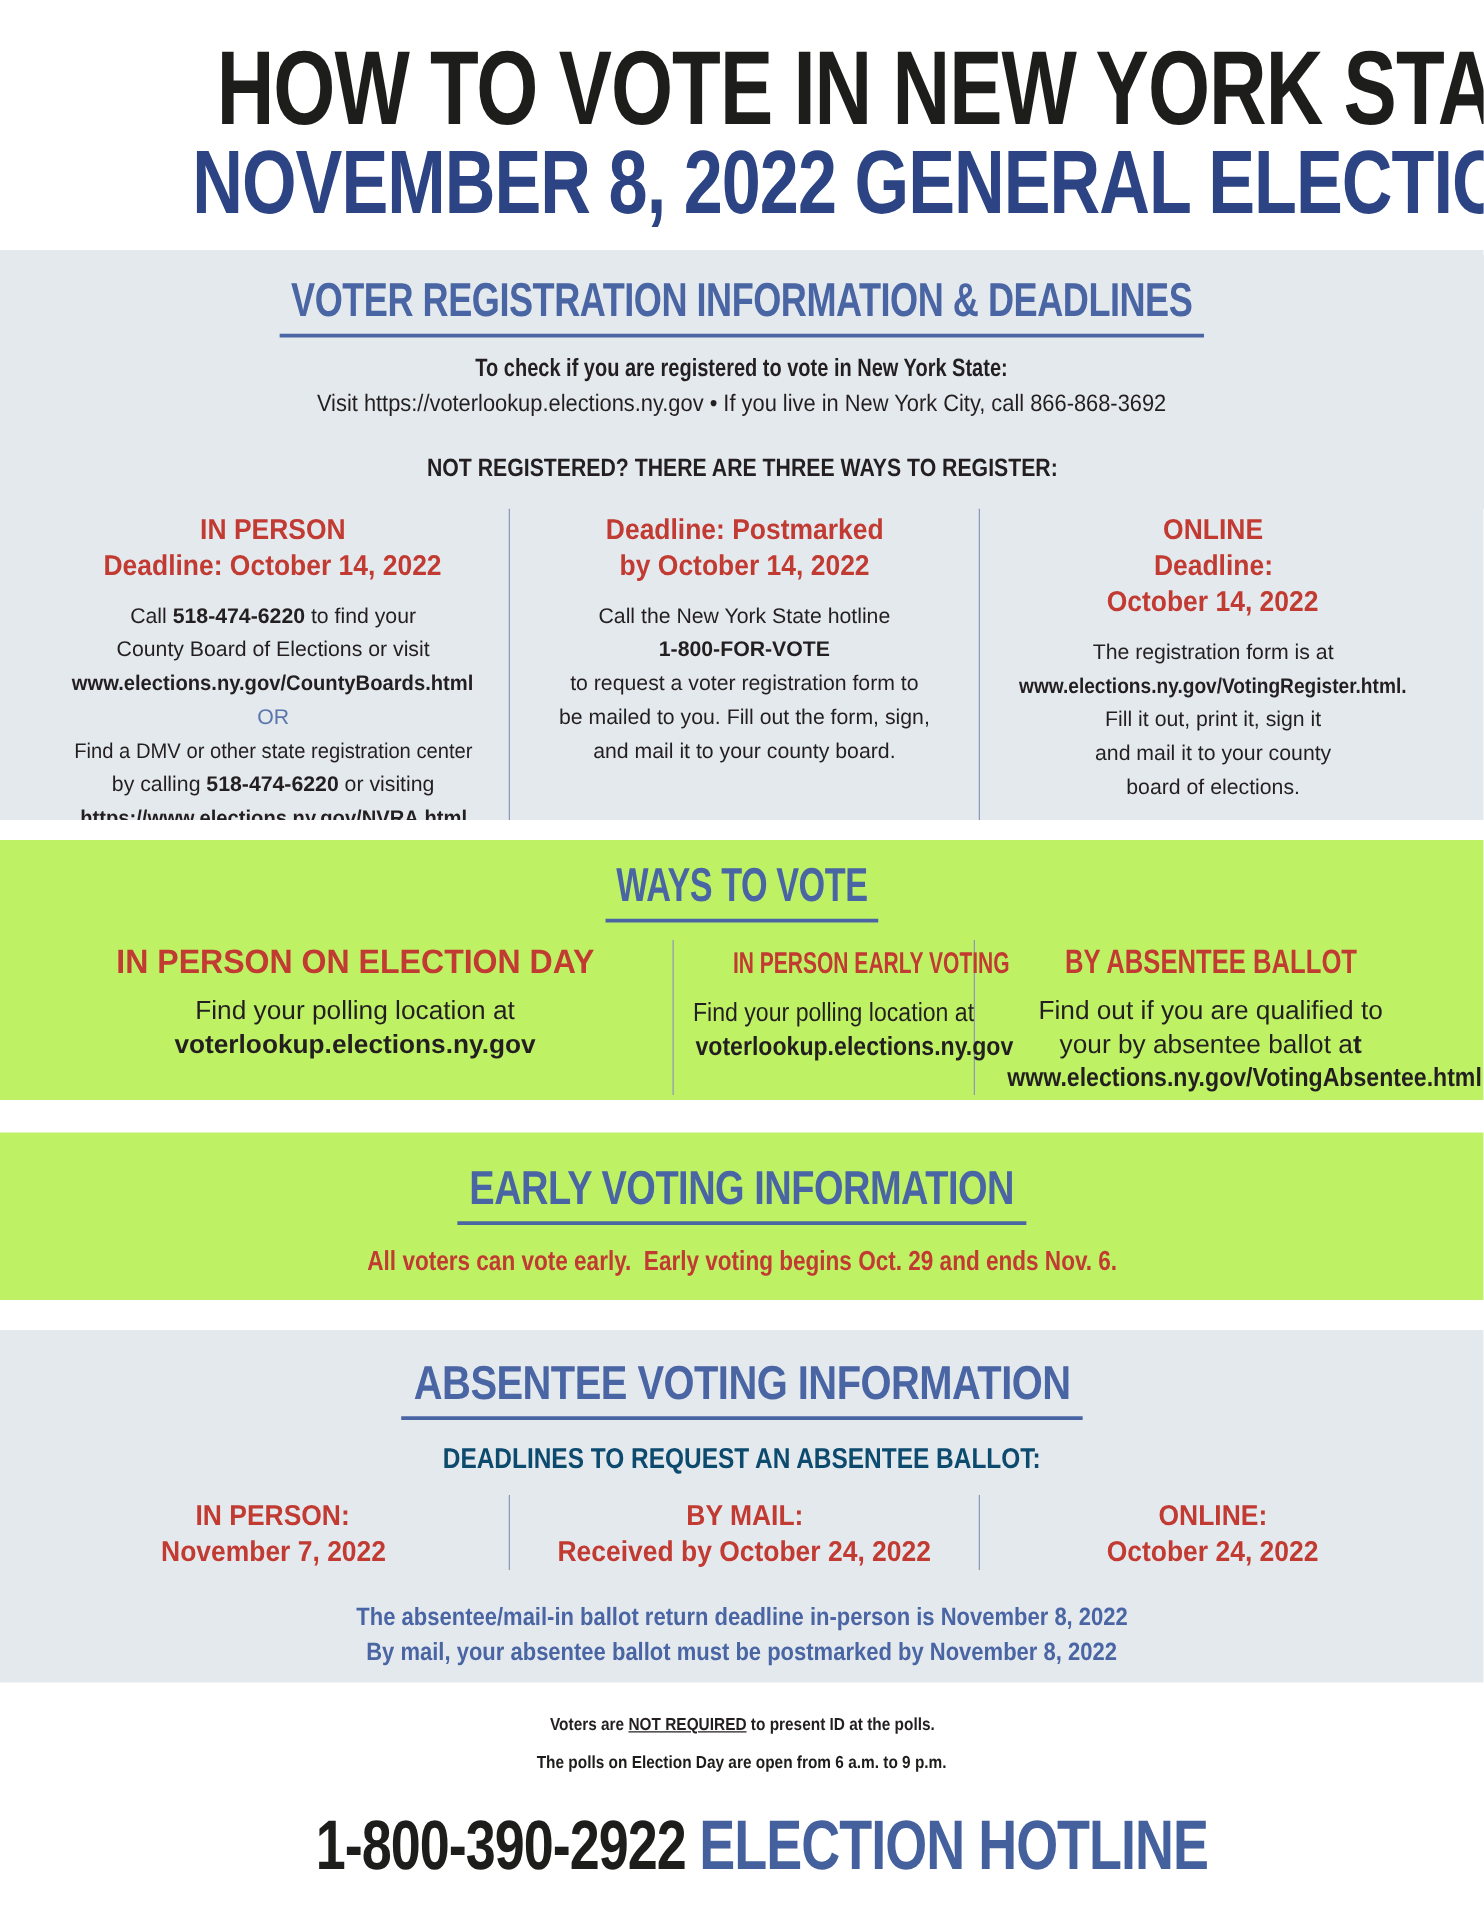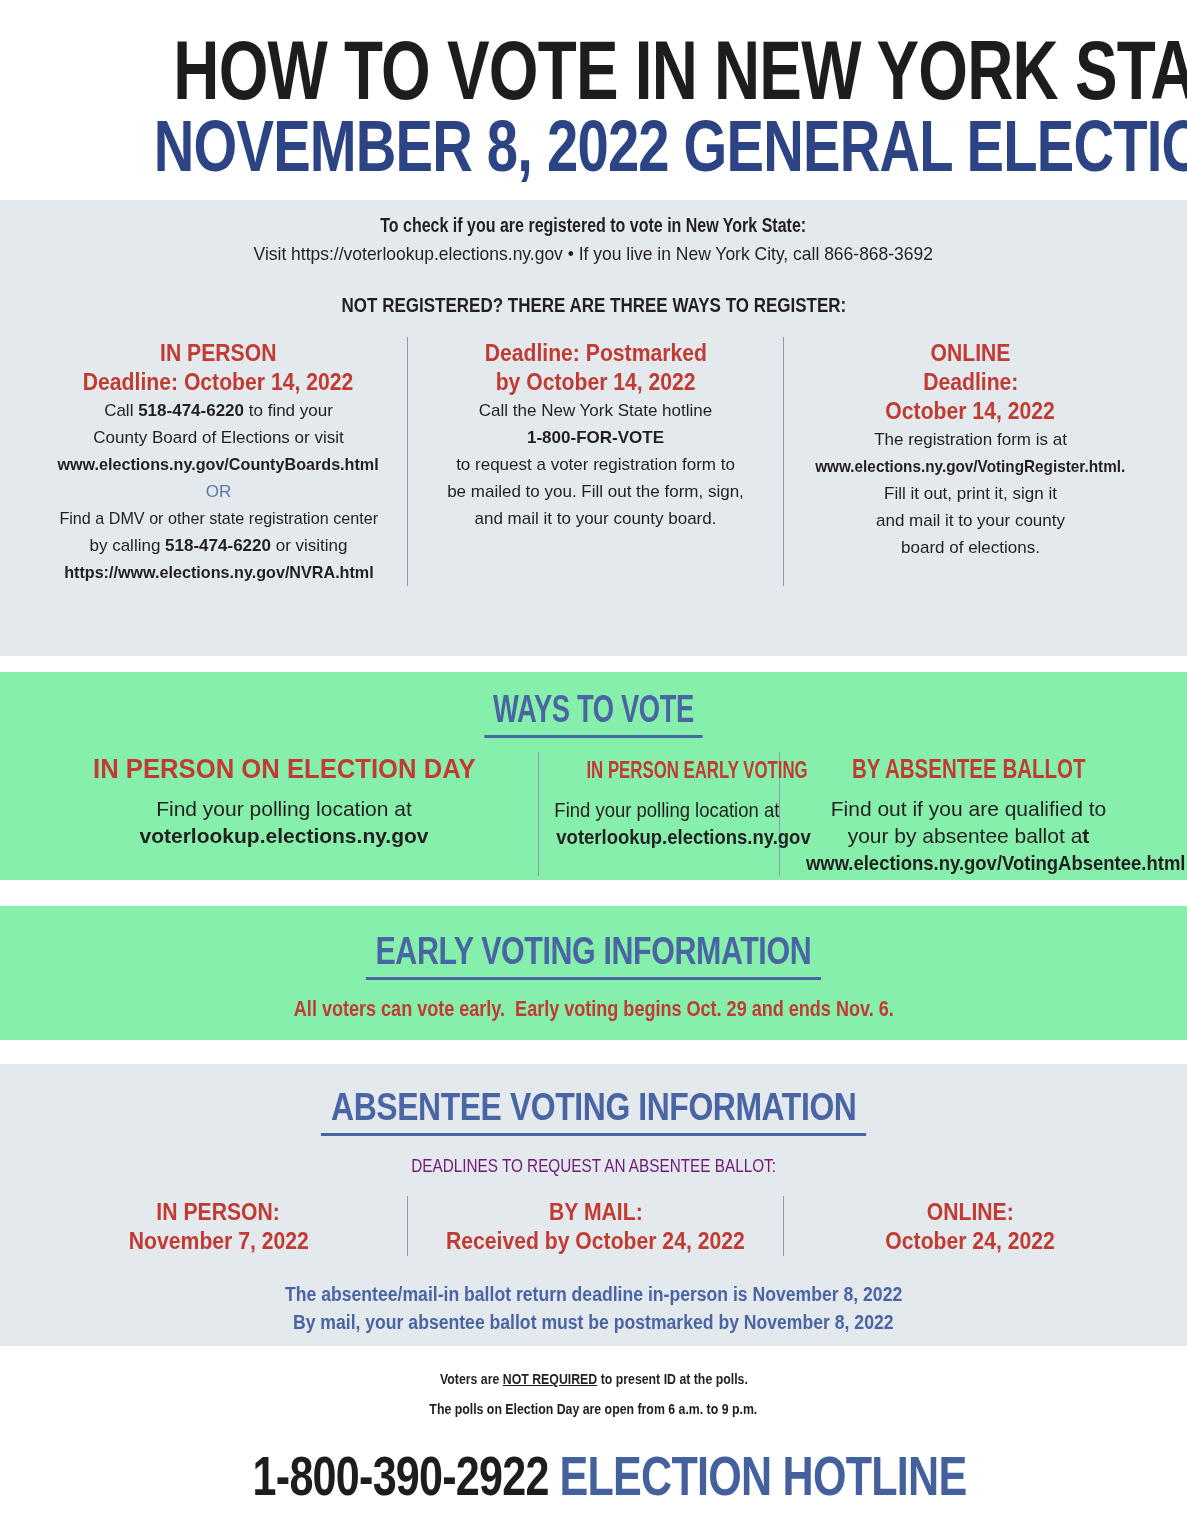--- a/index.html
+++ b/index.html
@@ -16,21 +16,21 @@
   .cx77{transform:scaleX(.77)} .cx76{transform:scaleX(.76)}
   .cx72{transform:scaleX(.72)} .cx70{transform:scaleX(.70)}
 
   
   .hdr{padding-top:34px;height:166px;}
   .title1{font-weight:700;font-size:84px;line-height:72px;color:#1d1d1b;letter-spacing:-1px;}
   .title2{font-weight:700;font-size:72px;line-height:64px;color:#2c4384;letter-spacing:-1px;margin-top:8px;}
 
   
   .band-light{background:#e4e9ee;}
-  .band-mid{background:#86efac;}
+  .band-mid{background:#bef264;}
   .s1{height:456px;overflow:hidden;padding:0 30px;box-sizing:border-box;}
   .gap1{height:16px;} .gap2{height:26px;} .gap3{height:24px;}
   .s2{height:208px;overflow:hidden;padding:0 30px;box-sizing:border-box;}
   .s3{height:134px;overflow:hidden;padding:0 30px;box-sizing:border-box;}
   .s4{height:282px;overflow:hidden;padding:0 30px;box-sizing:border-box;}
   .ftr{height:190px;overflow:hidden;padding-top:18px;}
 
   
   .sec-h .fit{
     font-weight:700;font-size:38px;line-height:38px;color:#4a65a3;
@@ -43,52 +43,53 @@
   .ways-title{margin-top:25px;font-weight:700;font-size:20px;line-height:28px;}
 
   
   .grid3a{display:grid;grid-template-columns:377px 377px 373px;margin-top:18px;}
   .grid3b{display:grid;grid-template-columns:508px 242px 377px;margin-top:14px;}
   .grid3a > .col-mid, .grid3b > .col-mid{border-left:1px solid #8d99b7;border-right:1px solid #8d99b7;}
   .col{padding-top:2px;}
 
   .red-h .ln{font-weight:700;font-size:23px;line-height:29px;color:#c23b32;}
   .red-hw .ln{font-weight:700;font-size:27px;line-height:30px;color:#c23b32;}
-  .colbody{margin-top:0;}
+  .colbody{margin-top:12px;}
   .colbody .ln{font-size:17px;line-height:27px;}
   .wbody{margin-top:11px;}
   .wbody .ln{font-size:21px;line-height:27px;}
 
   .run-r{font-weight:400;color:#231f20;}
   .run-b{font-weight:700;color:#231f20;}
   .run-o{font-weight:400;color:#5b76ad;}
   .run-u{font-weight:700;color:#231f20;text-decoration:underline;}
 
   .early-msg{margin-top:16px;font-weight:700;font-size:22px;line-height:26px;color:#c23b32;}
-  .abs-sub{margin-top:17px;font-weight:400;font-size:18px;line-height:27px;color:#701a75;}
+  .abs-sub{margin-top:17px;font-weight:700;font-size:23px;line-height:27px;color:#0c4a6e;}
   .abs-notes{margin-top:24px;}
   .abs-notes .ln{font-weight:700;font-size:20px;line-height:28px;color:#4a65a3;}
 
   .ftr-line{font-weight:700;font-size:14px;line-height:30px;color:#1d1d1b;text-decoration:underline;}
   .hotline{margin-top:24px;margin-left:32px;}
   .hotline .fit{font-weight:700;font-size:56px;line-height:56px;letter-spacing:-1px;}
   .hot-num{color:#1d1d1b;}
   .hot-label{color:#44619e;margin-left:14px;}
 </style>
 </head>
 <body>
 
 <div class="page">
 
   <div class="hdr">
     <div class="ln title1"><span class="fit cx76">HOW TO VOTE IN NEW YORK STATE</span></div>
     <div class="ln title2"><span class="fit cx78">NOVEMBER 8, 2022 GENERAL ELECTION</span></div>
   </div>
 
   <div class="band-light s1">
+    <div class="ln sec-h pt22"><span class="fit cx76">VOTER REGISTRATION INFORMATION &amp; DEADLINES</span></div>
     <div class="ln check-title"><span class="fit cx80">To check if you are registered to vote in New York State:</span></div>
     <div class="ln check-info"><span class="fit cx92">Visit https://voterlookup.elections.ny.gov • If you live in New York City, call 866-868-3692</span></div>
     <div class="ln ways-title"><span class="fit cx85">NOT REGISTERED? THERE ARE THREE WAYS TO REGISTER:</span></div>
 
     <div class="grid3a">
 
       <div class="col">
         <div class="red-h">
           <div class="ln"><span class="fit cx92">IN PERSON</span></div>
           <div class="ln"><span class="fit cx92">Deadline: October 14, 2022</span></div>

